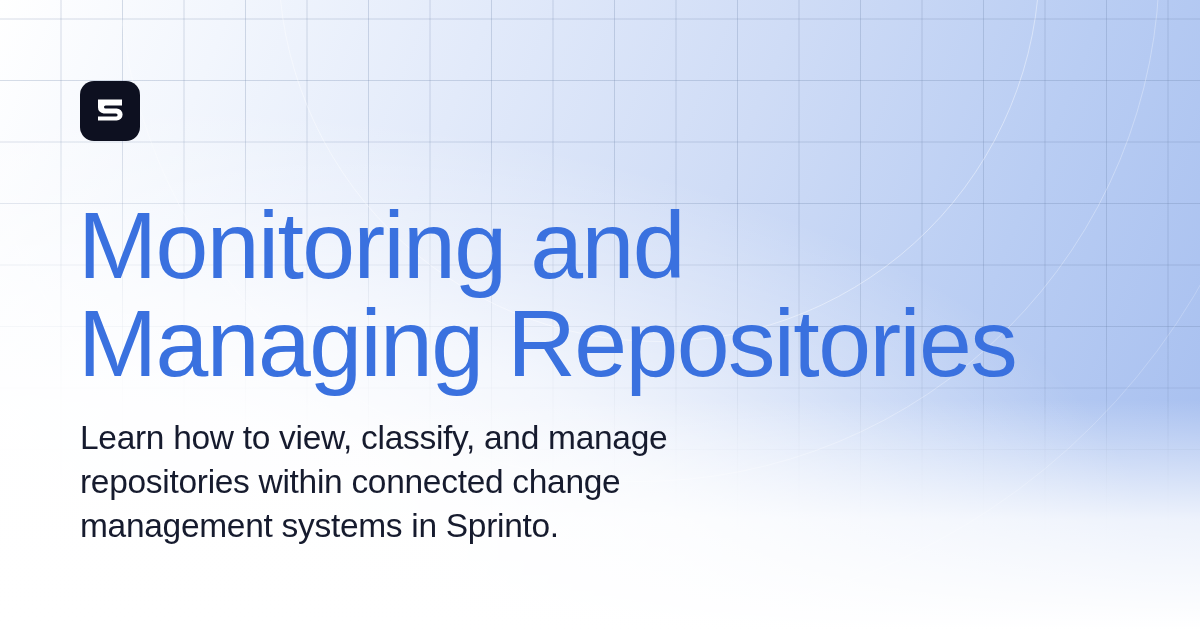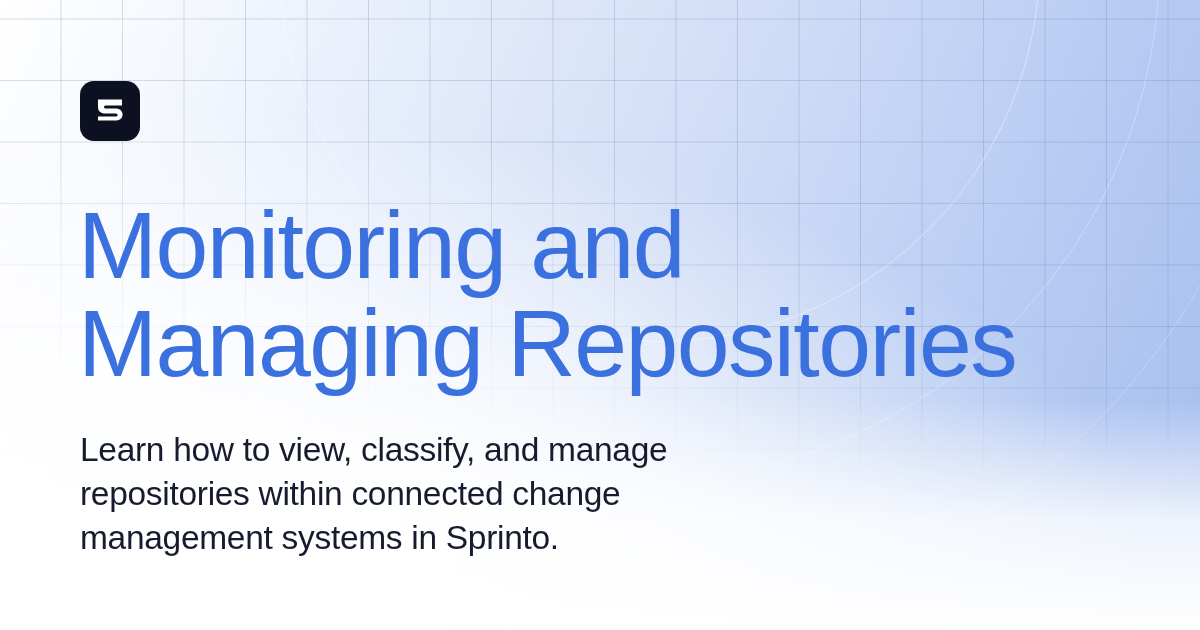--- a/index.html
+++ b/index.html
@@ -106,21 +106,21 @@
     line-height: 98px;
     font-weight: 400;
     letter-spacing: -1.6px;
     color: #3a71df;
     white-space: pre-line;
   }
 
   .subtitle {
     position: absolute;
     left: 80px;
-    top: 428px;
+    top: 416px;
     width: 740px;
     margin: 0;
     font-size: 33.5px;
     line-height: 44px;
     font-weight: 400;
     letter-spacing: -0.3px;
     color: #161b2e;
     white-space: pre-line;
   }
 </style>

